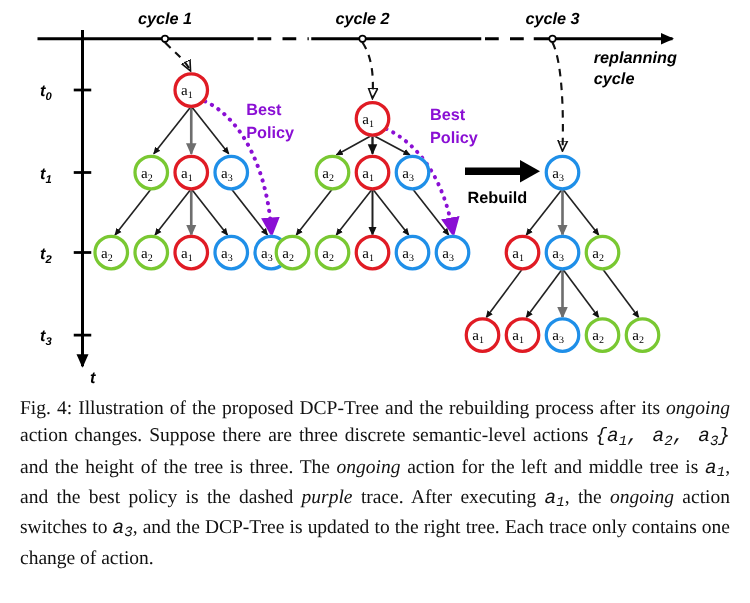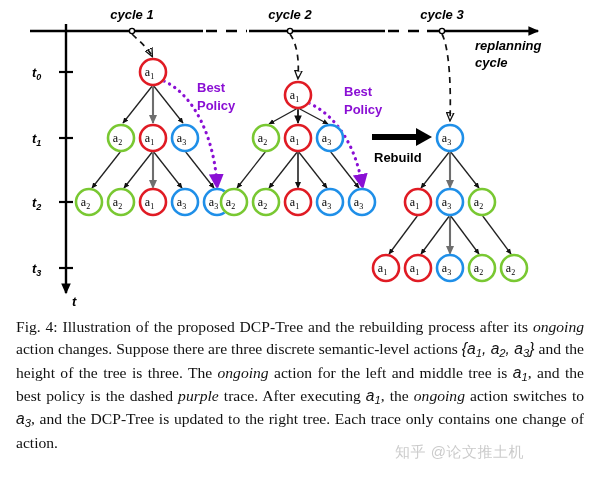--- a/index.html
+++ b/index.html
@@ -88,21 +88,21 @@
     width: 568px;
     font-family: "Liberation Serif", serif;
     font-size: 15.6px;
     line-height: 1.44;
     color: #111111;
     text-align: justify;
     text-justify: inter-word;
   }
   #caption i { }
   .sub { font-size: 0.72em; vertical-align: -0.28em; }
-  .mathvar { font-family: Liberation Sans, sans-serif; font-style: italic; }
+  .mathvar { font-family: Liberation Mono, monospace; font-style: italic; }
   #watermark {
     position: absolute;
     left: 395px;
     top: 443px;
     font-family: "Liberation Sans", sans-serif;
     font-size: 15px;
     color: rgba(140,140,140,0.45);
     letter-spacing: 0.5px;
     pointer-events: none;
     white-space: nowrap;
@@ -360,15 +360,14 @@
             <text class="node-text" x="510.5" y="272" text-anchor="middle">a<tspan class="node-sub" dy="2.5">2</tspan></text>
           </g>
         </g>
     </svg>
   </div>
 
   <div id="caption">
     <span>Fig. 4:</span><span> Illustration of the proposed DCP-Tree and the rebuilding process after its </span><i>ongoing</i><span> action changes. Suppose there are three discrete semantic-level actions </span><span class="mathvar">{<span class="mathvar">a</span><span class="sub">1</span>, <span class="mathvar">a</span><span class="sub">2</span>, <span class="mathvar">a</span><span class="sub">3</span>}</span><span> and the height of the tree is three. The </span><i>ongoing</i><span> action for the left and middle tree is </span><span class="mathvar">a<span class="sub">1</span></span><span>, and the best policy is the dashed </span><i>purple</i><span> trace. After executing </span><span class="mathvar">a<span class="sub">1</span></span><span>, the </span><i>ongoing</i><span> action switches to </span><span class="mathvar">a<span class="sub">3</span></span><span>, and the DCP-Tree is updated to the right tree. Each trace only contains one change of action.</span>
   </div>
 
-  <div id="watermark">知乎 @论文推土机</div>
 
 </div>
 
 </body></html>

